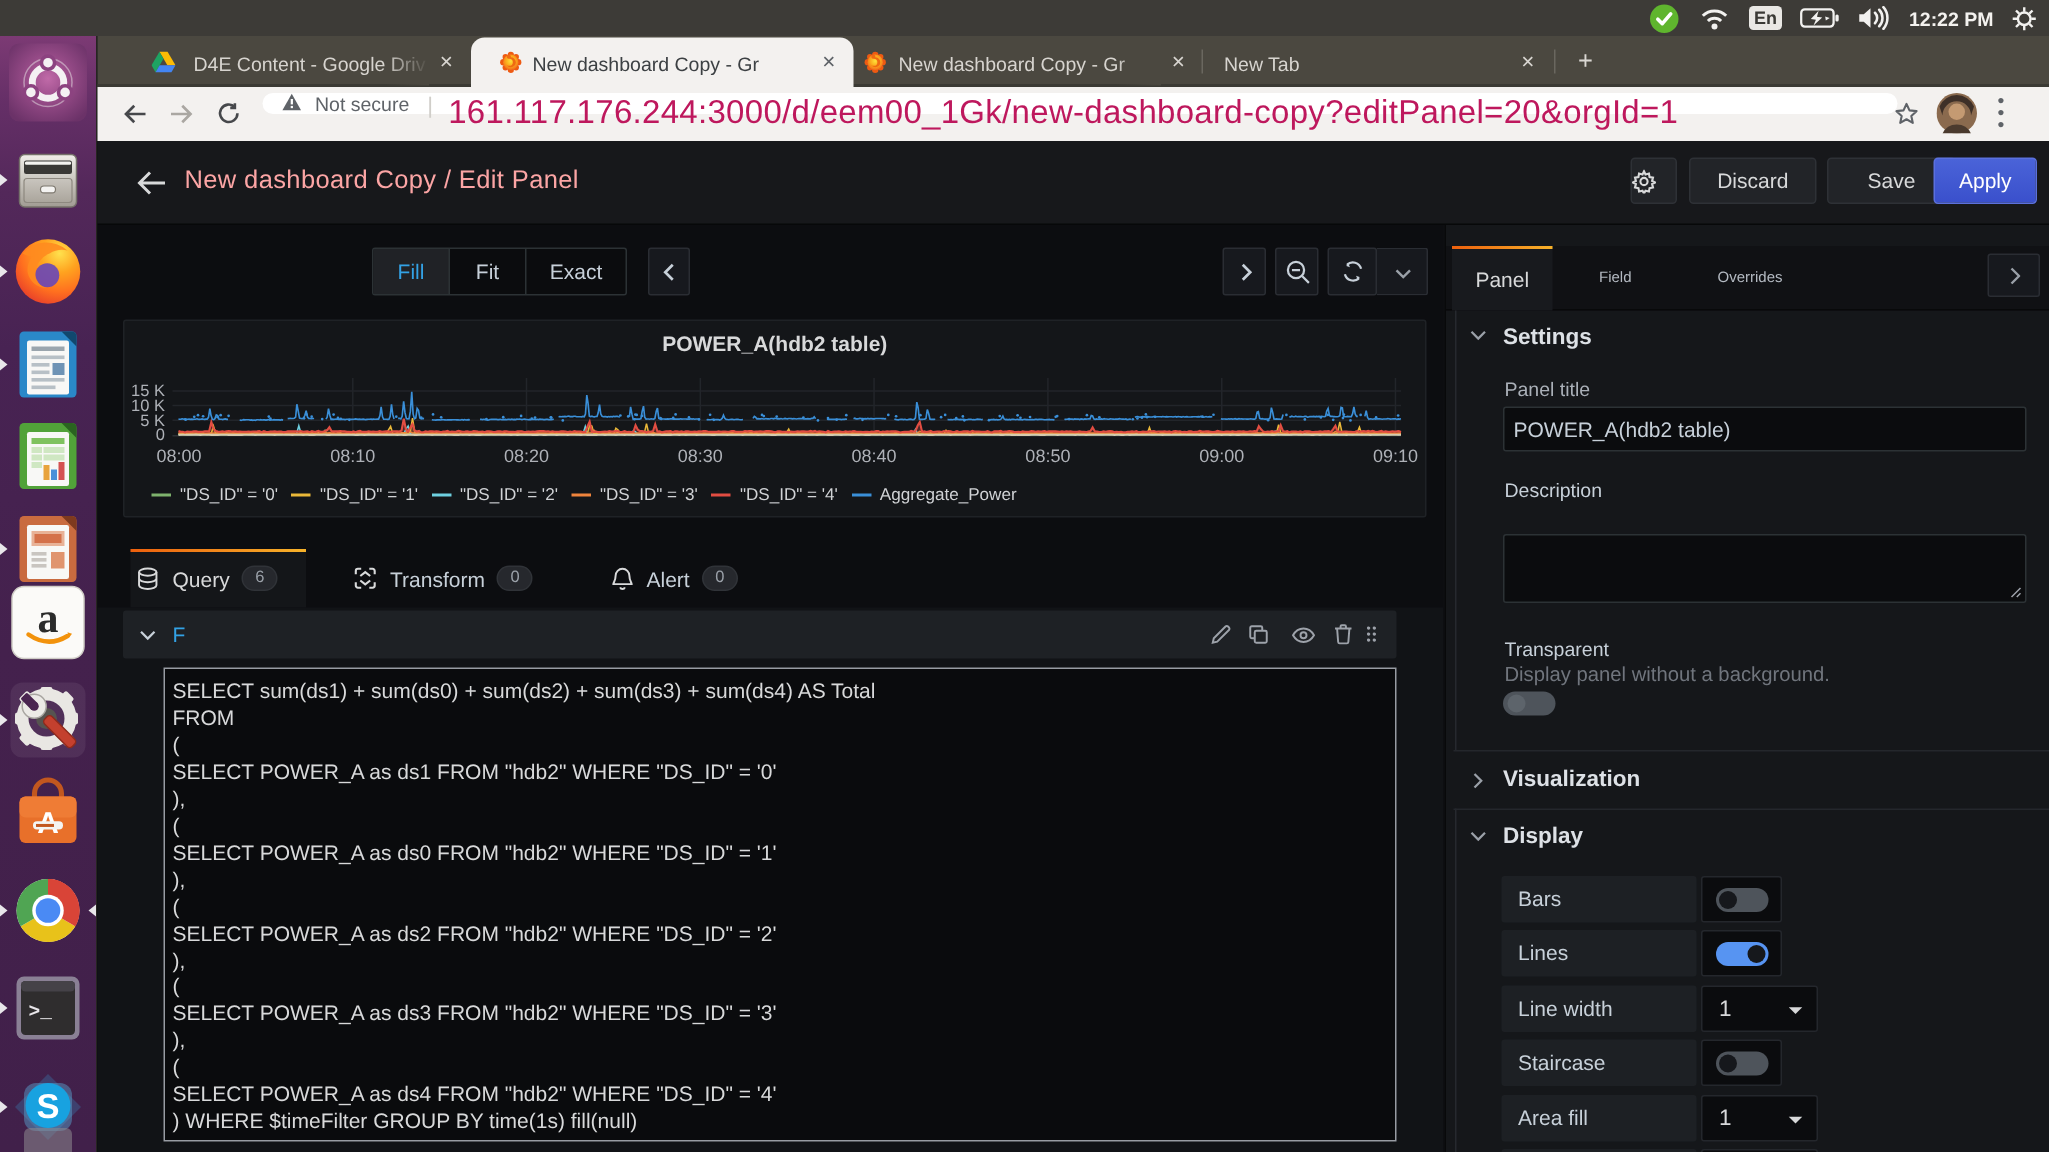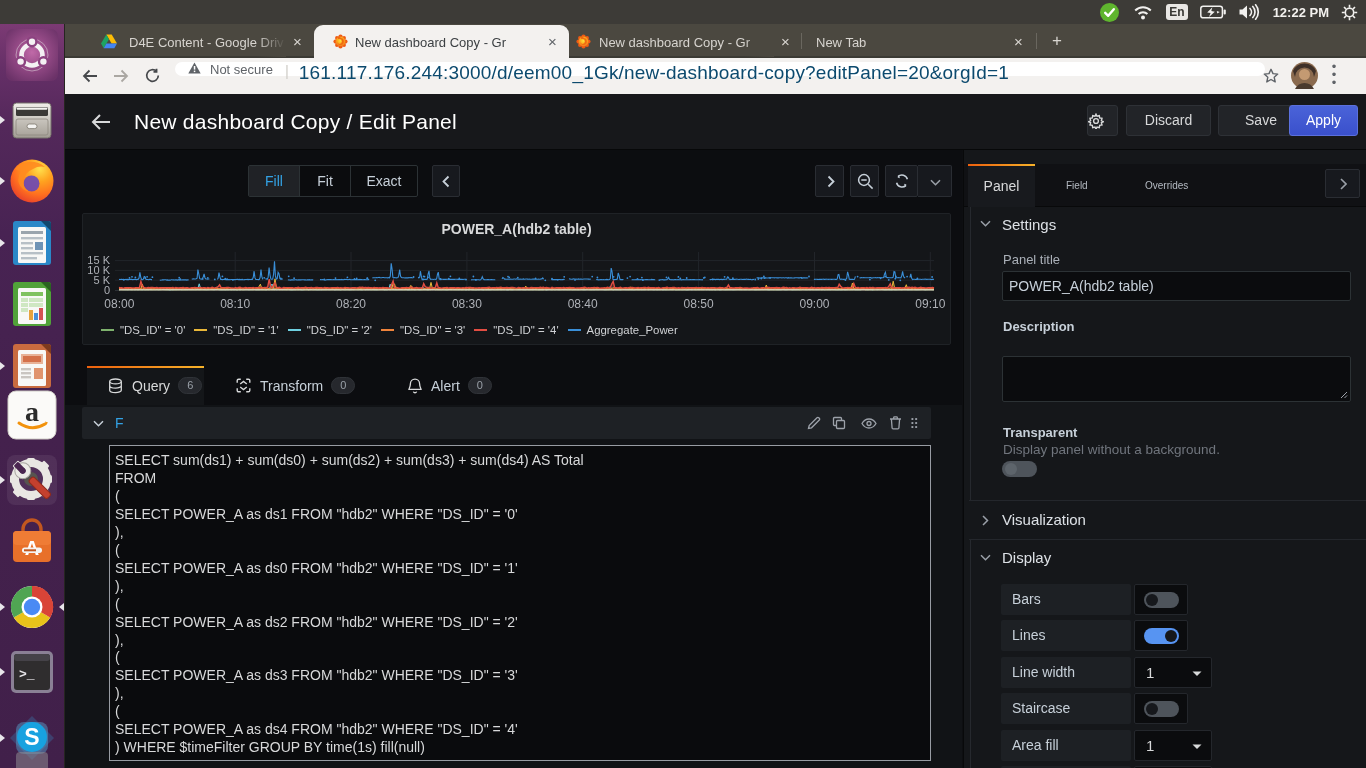--- a/index.html
+++ b/index.html
@@ -31,22 +31,22 @@
 #qtabs{position:absolute;left:0;top:272px;width:897px;height:39px}
 .qtab{position:absolute;top:0;height:39px;display:flex;align-items:center;color:#c7d0d9;font-size:14px}
 .badge{display:inline-block;margin-left:8px;background:#26282d;border:1px solid #303338;color:#9aa0a8;font-size:11px;border-radius:9px;padding:1px 8px;line-height:13px}
 #frow{position:absolute;left:17px;top:2px;width:849px;height:32px;background:#1e2125;border-radius:2px}
 #sqlbox{position:absolute;left:44px;top:40px;width:822px;height:316px;background:#0a0b0d;border:1px solid #989ca3;color:#d8d9da;font-size:14px;line-height:17.95px;padding:6px 5px;white-space:pre}
 #rpane{position:absolute;left:898px;top:56px;width:404px;height:618px;background:#15171a;border-left:1px solid #08090a}
 #rtabs{position:absolute;left:0;top:14px;width:404px;height:43px;background:#101114;border-bottom:1px solid #08090a}
 #rtab-active{position:absolute;left:4px;top:0;width:67px;height:43px;background:#181a1e;border-top:2px solid;border-image:linear-gradient(90deg,#ed5f0d,#f7b32a) 1;color:#d8d9da;font-size:14px;text-align:center;line-height:41px}
 .rtabtxt{position:absolute;top:0;height:43px;line-height:43px;font-size:10px;color:#b4bac2}
 #rbody{position:absolute;left:0;top:57px;width:404px;height:561px;color:#c7d0d9}
-.sechead{font-size:15px;font-weight:normal;color:#dde1e6}
-.flabel{font-size:13px;font-weight:bold;color:#c7d0d9}
+.sechead{font-size:15px;font-weight:bold;color:#dde1e6}
+.flabel{font-size:13px;font-weight:normal;color:#c7d0d9}
 .fhelp{font-size:13.5px;color:#70757d}
 .ginput{position:absolute;background:#0b0c0e;border:1px solid #2c3235;border-radius:2px;color:#c7d0d9;font-size:15px}
 .rowlab{position:absolute;left:37px;width:130px;height:31px;background:#1d2024;border-radius:2px;color:#c7d0d9;font-size:14px;line-height:31px;padding-left:11px}
 .rowctl{position:absolute;left:170px;height:31px;background:#0b0c0e;border:1px solid #24272c;border-radius:2px}
 .knob-off{width:35px;height:16px;border-radius:8px;background:#4e545b;position:relative}
 .knob-off:before{content:"";position:absolute;left:2px;top:2px;width:12px;height:12px;border-radius:6px;background:#16181c}
 .knob-on{width:35px;height:16px;border-radius:8px;background:#5794f2;position:relative}
 .knob-on:before{content:"";position:absolute;right:2px;top:2px;width:12px;height:12px;border-radius:6px;background:#16181c}
 svg{display:block}
 </style></head>
@@ -361,41 +361,41 @@
         <path d="M13.3 7.5 a5.8 5.8 0 1 1 -1.7 -4.1 M11.6 0.8 v3.1 h-3.1" stroke="#46484b" stroke-width="1.7" fill="none"></path>
       </svg>
  <div id="omni">
    <svg style="margin-left:13px" width="13" height="12" viewBox="0 0 13 12">
           <path d="M6.5 0.5 L12.7 11.5 H0.3 Z" fill="#5f6368"></path>
           <rect x="5.8" y="4" width="1.5" height="3.6" fill="#fff"></rect>
           <rect x="5.8" y="8.6" width="1.5" height="1.5" fill="#fff"></rect>
         </svg>
    <span style="margin-left:9px;font-size:13px;color:#5f6368">Not secure</span>
    <span style="margin:0 10px 0 12px;color:#d0cec9;font-size:15px;font-weight:100">|</span>
-   <span style="font-size:19px;color:#0c4a6e;letter-spacing:.2px">161.117.176.244:3000/d/eem00_1Gk/new-dashboard-copy?editPanel=20&amp;orgId=1</span>
+   <span style="font-size:22px;color:#be185d;letter-spacing:.2px">161.117.176.244:3000/d/eem00_1Gk/new-dashboard-copy?editPanel=20&amp;orgId=1</span>
  </div>
  <svg style="position:absolute;left:1198px;top:10px" width="16" height="16" viewBox="0 0 16 16">
         <path d="M8 1.3 l2 4.3 4.7 .5 -3.5 3.2 1 4.6 L8 11.5 3.8 13.9 l1 -4.6 L1.3 6.1 6 5.6Z" fill="none" stroke="#5f6368" stroke-width="1.4" stroke-linejoin="round"></path>
       </svg>
  <svg style="position:absolute;left:1226px;top:4px" width="27" height="27" viewBox="0 0 27 27">
         <circle cx="13.5" cy="13.5" r="13.5" fill="#8a6a4e"></circle>
         <path d="M2 9 a12.5 12.5 0 0 1 23 0 l-2 6 a9 9 0 0 0 -19 0z" fill="#3e3028"></path>
         <circle cx="13.5" cy="12.5" r="5.5" fill="#c49a72"></circle>
         <path d="M4 27 a10.5 10.5 0 0 1 19 0z" fill="#4a3a2e"></path>
       </svg>
  <div style="position:absolute;left:1266px;top:5px;color:#5f6368;font-size:13px;line-height:8px;text-align:center;width:6px">•<br>•<br>•</div>
 </div>
 
   <div id="gpage">
 
 <div id="gheader">
  <svg style="position:absolute;left:26px;top:19px" width="20" height="18" viewBox="0 0 20 18">
           <path d="M19 9 H2 M9 2 L2 9 l7 7" stroke="#d8d9da" stroke-width="2" fill="none"></path>
         </svg>
- <div style="position:absolute;left:69px;top:16px;font-size:21px;letter-spacing:.25px;color:#ffffff">New dashboard Copy / Edit Panel</div>
+ <div style="position:absolute;left:58px;top:16px;font-size:17px;letter-spacing:.25px;color:#fca5a5">New dashboard Copy / Edit Panel</div>
  <div class="gbtn" style="left:1022px;width:31px">
           <svg style="margin-top:7px" width="16" height="16" viewBox="0 0 16 16">
             <g fill="none" stroke="#d8d9da" stroke-width="1.4">
               <circle cx="8" cy="8" r="2.4"></circle>
               <path d="M8 1.2 l1 2.1 2.3 -.6 .4 2.3 2.3 .4 -.6 2.3 2.1 1 -2.1 1 .6 2.3 -2.3 .4 -.4 2.3 -2.3 -.6 -1 2.1 -1 -2.1 -2.3 .6 -.4 -2.3 -2.3 -.4 .6 -2.3 -2.1 -1 2.1 -1 -.6 -2.3 2.3 -.4 .4 -2.3 2.3 .6z"></path>
             </g>
           </svg>
         </div>
  <div class="gbtn" style="left:1061px;width:85px">Discard</div>
  <div class="gbtn" style="left:1153px;width:86px">Save</div>
@@ -612,21 +612,21 @@
           </span>
           <span style="display:flex;align-items:center;gap:6px">
             <span style="width:13px;height:2px;background:#3a8fd8;display:inline-block"></span>
             <span>Aggregate_Power</span>
           </span>
         </div>
 </div>
 
 <div id="qtabs">
  <div style="position:absolute;left:22px;top:0;width:117px;height:39px;background:#141619;border-top:2px solid;border-image:linear-gradient(90deg,#ed5f0d,#f7b32a) 1"></div>
- <div class="qtab" style="left:43px">
+ <div class="qtab" style="left:26px">
           <svg width="15" height="16" viewBox="0 0 15 16">
             <g fill="none" stroke="#d8d9da" stroke-width="1.3">
               <ellipse cx="7.5" cy="3.4" rx="5.8" ry="2.4"></ellipse>
               <path d="M1.7 3.4 v4.3 c0 1.3 2.6 2.4 5.8 2.4 s5.8 -1.1 5.8 -2.4 V3.4 M1.7 7.7 v4.5 c0 1.3 2.6 2.4 5.8 2.4 s5.8 -1.1 5.8 -2.4 V7.7"></path>
             </g>
           </svg>
           <span style="margin-left:9px;color:#d8d9da">Query</span>
           <span class="badge">6</span>
         </div>
  <div class="qtab" style="left:171px">

